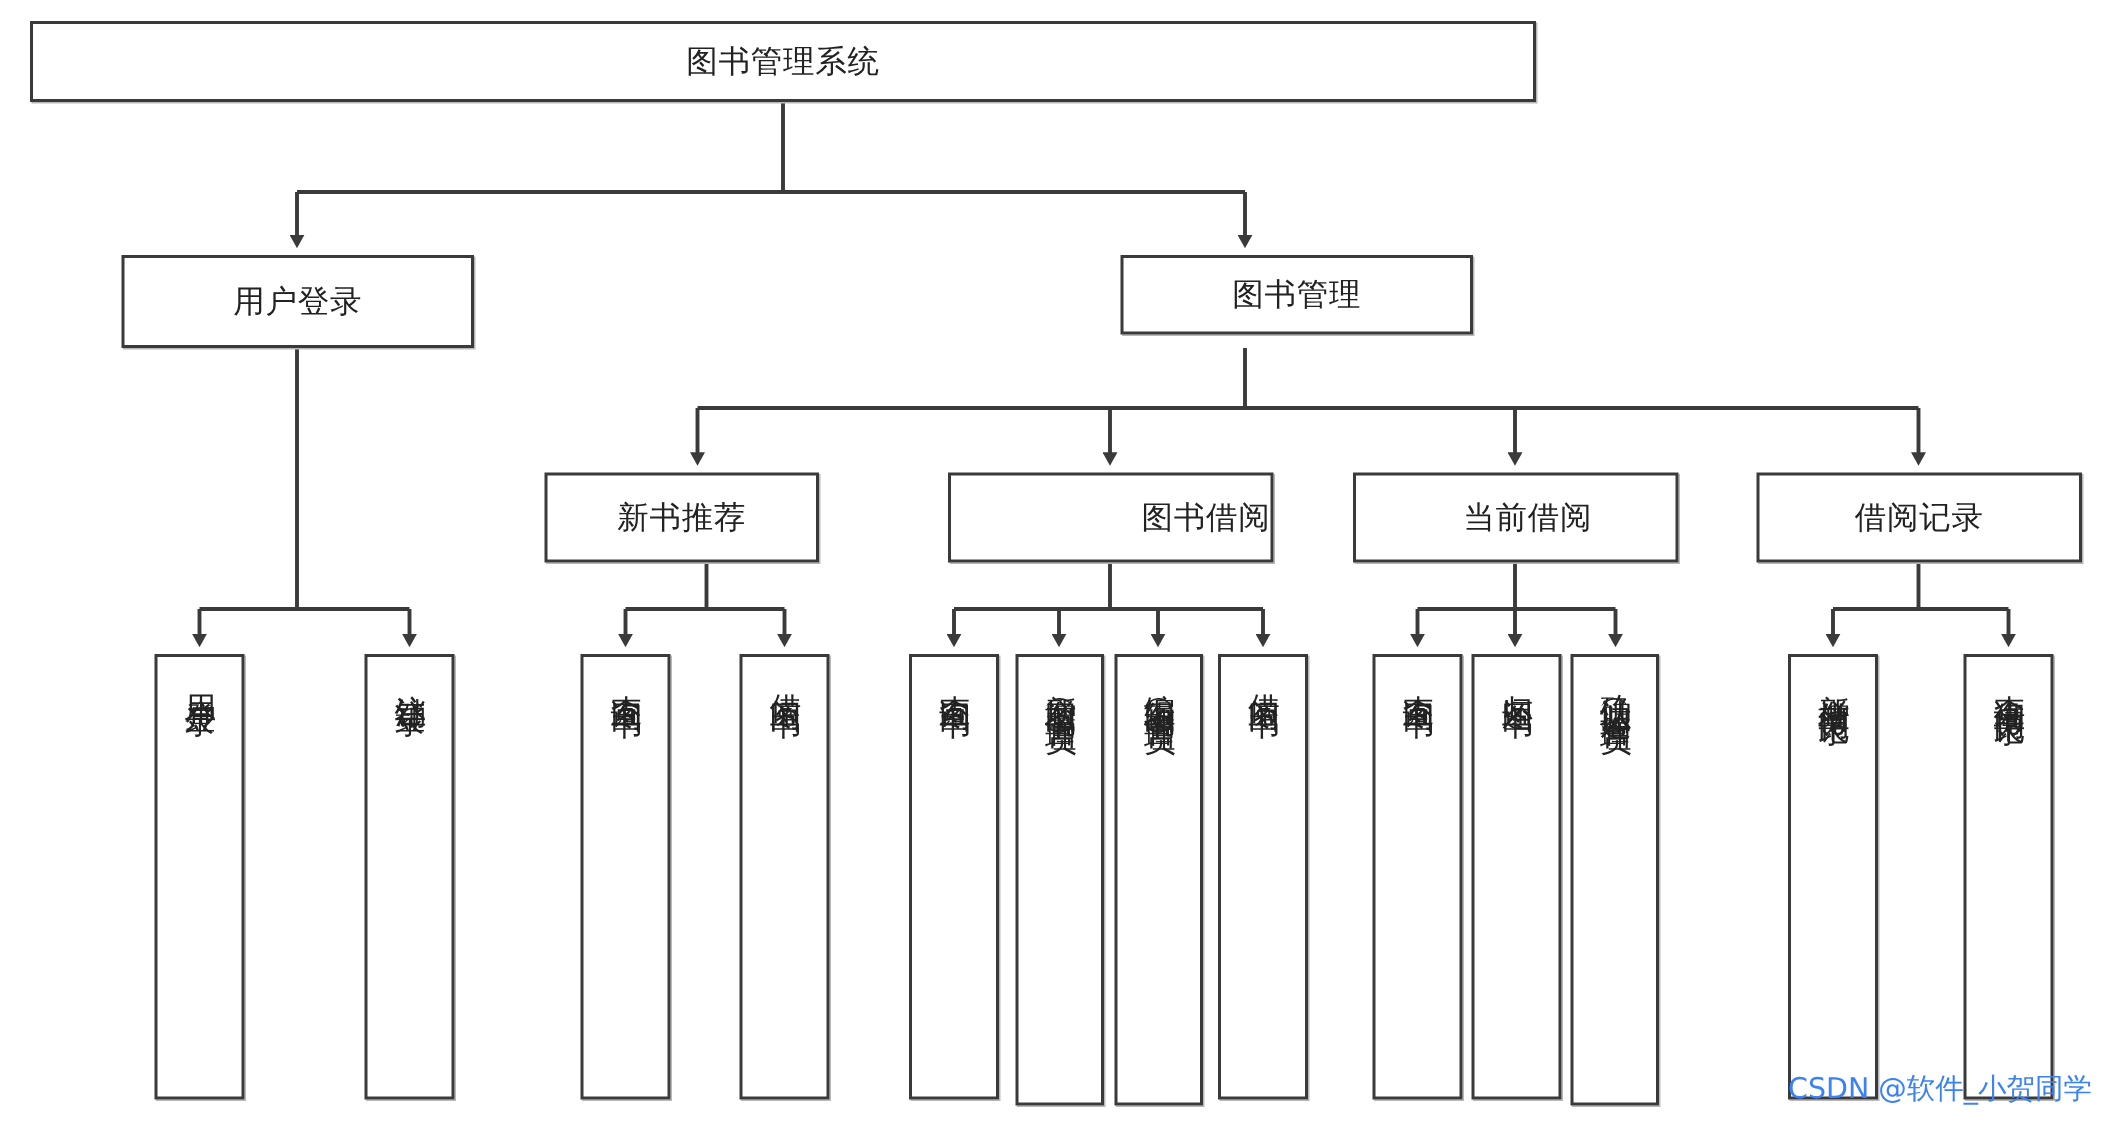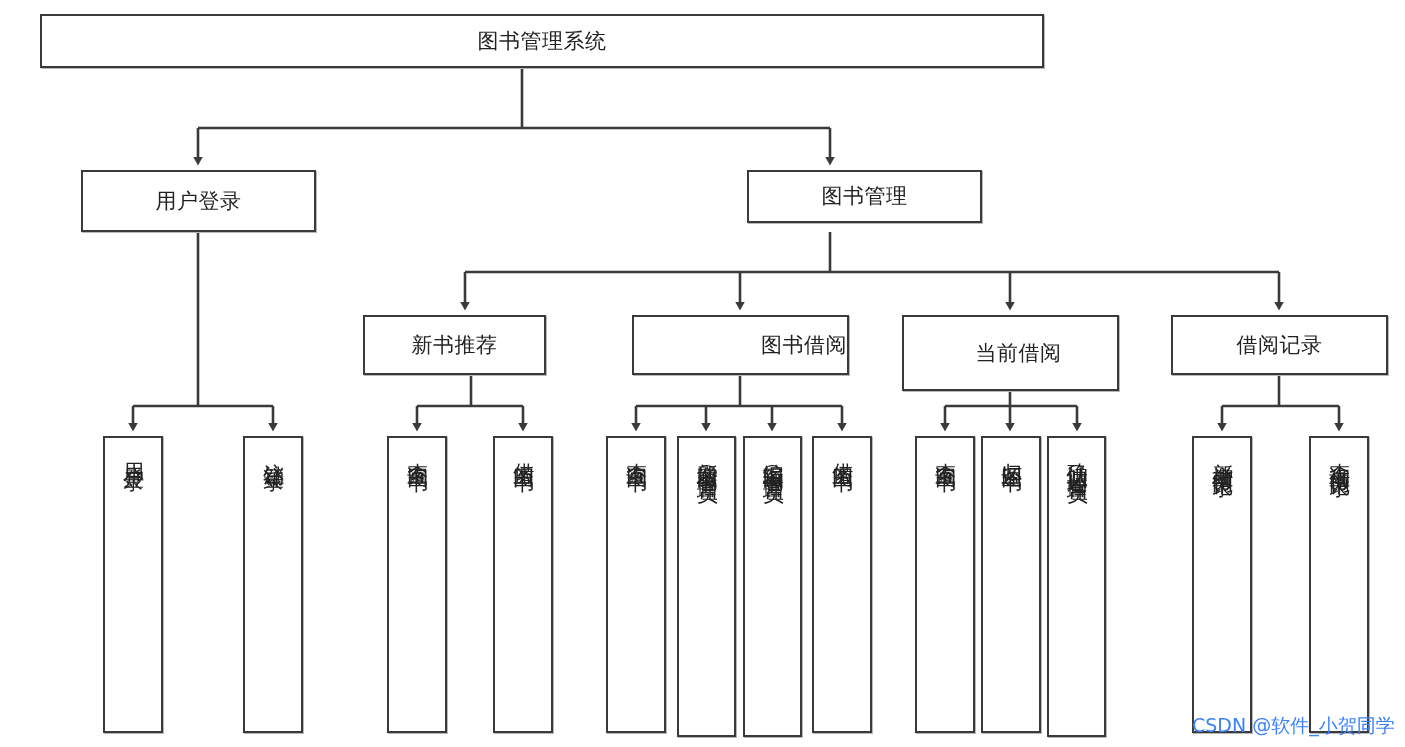--- a/index.html
+++ b/index.html
@@ -113,41 +113,41 @@
       <path d="M1010,406 L1010,424" marker-end="url(#arw)"></path>
       <path d="M1077,406 L1077,424" marker-end="url(#arw)"></path>
 
       <path d="M1279,375 L1279,406"></path>
       <path d="M1222,406 L1339,406"></path>
       <path d="M1222,406 L1222,424" marker-end="url(#arw)"></path>
       <path d="M1339,406 L1339,424" marker-end="url(#arw)"></path>
     </g>
   </svg>
 
-  <div class="node" style="left:20px; top:14px; width:1004px; height:54px;margin-left:20px;">
+  <div class="node" style="left:20px; top:14px; width:1004px; height:54px;">
     <span class="lbl">图书管理系统</span>
   </div>
 
   <div class="node" style="left:81px; top:170px; width:235px; height:62px;">
     <span class="lbl">用户登录</span>
   </div>
 
   <div class="node" style="left:747px; top:170px; width:235px; height:53px;">
     <span class="lbl">图书管理</span>
   </div>
 
   <div class="node" style="left:363px; top:315px; width:183px; height:60px;">
     <span class="lbl">新书推荐</span>
   </div>
 
   <div class="node" style="left:632px; top:315px; width:217px; height:60px;justify-content:flex-end;">
     <span class="lbl">图书借阅</span>
   </div>
 
-  <div class="node" style="left:902px; top:315px; width:217px; height:76px;padding-left:16px;">
+  <div class="node" style="left:902px; top:315px; width:217px; height:60px;padding-left:16px;">
     <span class="lbl">当前借阅</span>
   </div>
 
   <div class="node" style="left:1171px; top:315px; width:217px; height:60px;">
     <span class="lbl">借阅记录</span>
   </div>
 
   <div class="node vert" style="left:103px; top:436px; width:60px; height:297px;">
     <span class="lbl">用户登录</span>
   </div>

